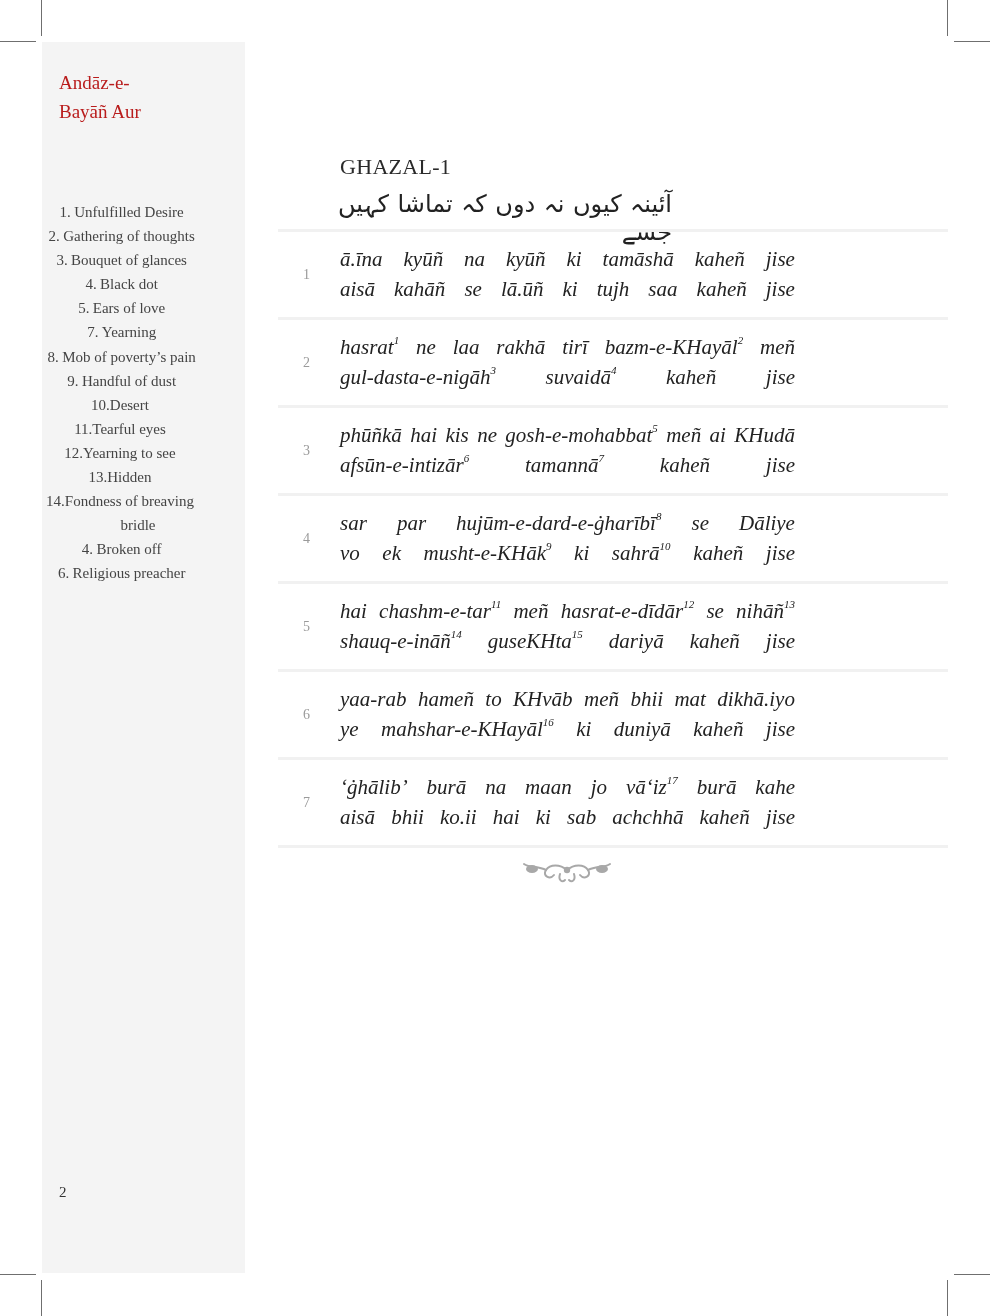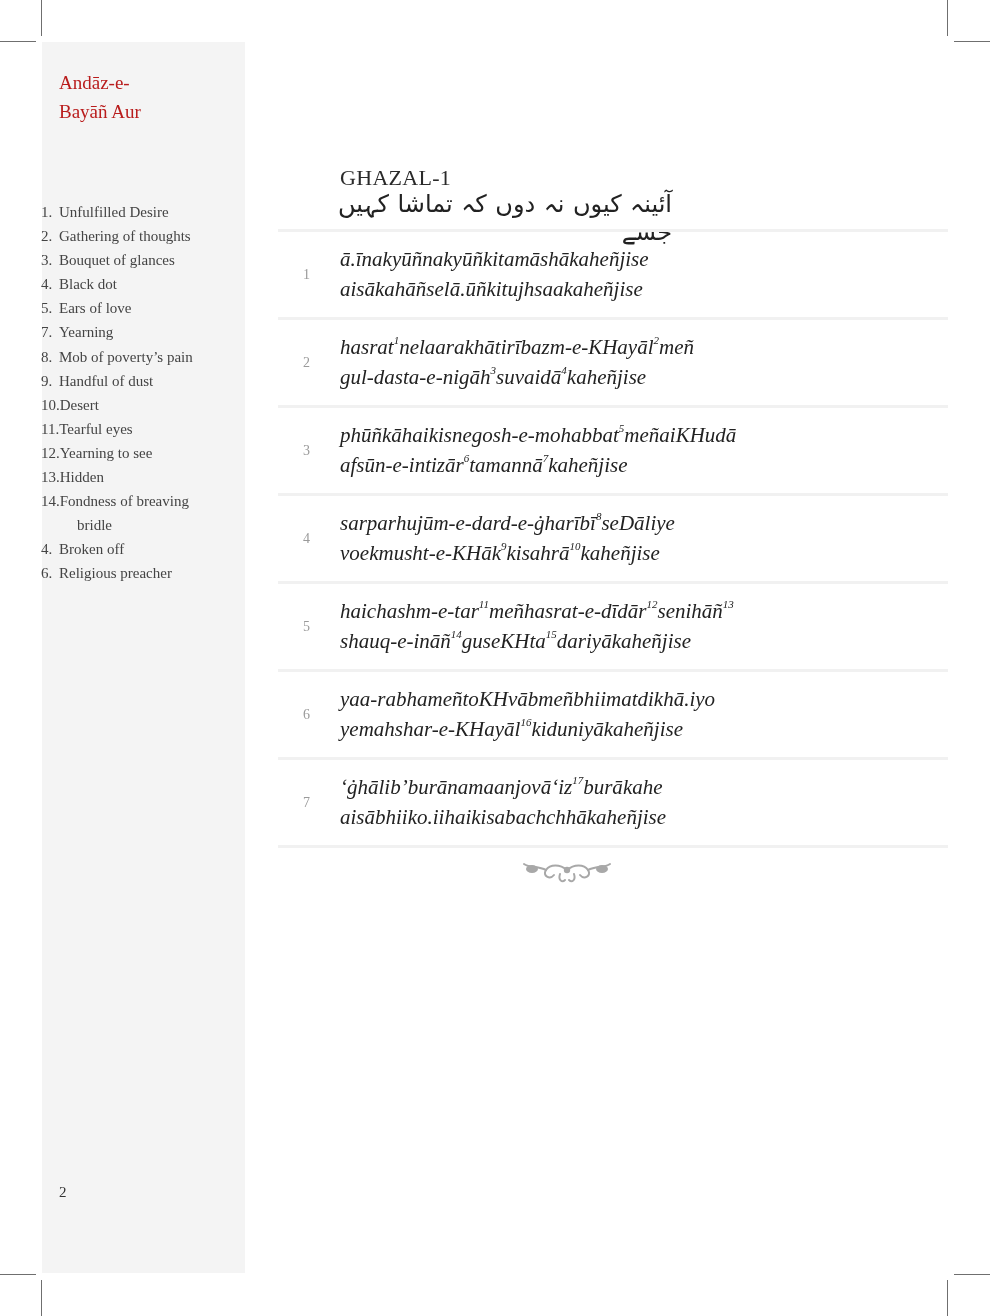--- a/index.html
+++ b/index.html
@@ -18,30 +18,30 @@
     position:absolute; left:42px; top:42px; width:203px; height:1231px;
     background:#f4f4f4;
   }
   .book-title {
     position:absolute; left:59px; top:68px; width:130px;
     font-size:19px; line-height:29px; color:#b91c1c;
   }
   .glossary {
     position:absolute; left:59px; top:200px; width:140px;
     list-style:none; margin:0; padding:0;
-    font-size:15px; line-height:24.1px; color:#444;
+    font-size:15px; line-height:24.1px; color:#444;text-align:center;
   }
   .glossary li { padding-left:18px; text-indent:-18px; }
   .glossary .num { display:inline-block; }
   .page-number {
     position:absolute; left:59px; top:1184px; font-size:15px; color:#333;
   }
 
   .ghazal-title {
-    position:absolute; left:340px; top:165px;
+    position:absolute; left:340px; top:154px;
     font-size:22px; letter-spacing:0.3px; color:#2a2a2a;
   }
   .urdu-line {
     position:absolute; left:338px; top:190px; width:334px;
     direction:rtl; text-align:justify; text-align-last:justify;
     font-family:"DejaVu Sans",sans-serif; font-size:24px; color:#222;
   }
 
   .couplets { position:absolute; left:278px; top:229px; width:670px; }
   .rule { height:3px; background:#f1f1f1; }
@@ -52,21 +52,21 @@
     position:absolute; left:25px; top:0; height:85px;
     display:flex; align-items:center;
     font-size:14px; color:#9a9a9a;
   }
   .couplet .lines {
     position:absolute; left:62px; top:13px; width:455px;
     font-style:italic; font-size:21px; line-height:29.5px; color:#222;
   }
   .couplet .line {
     text-align:justify; text-align-last:justify; white-space:nowrap;
-    display:flex; justify-content:flex-start;
+    display:flex; justify-content:space-between;
   }
   .couplet .line sup { font-size:11px; vertical-align:top; line-height:1; position:relative; top:2px; }
 
   .ornament {
     position:absolute; left:520px; top:860px; width:94px; height:26px;
   }
 </style>
 </head>
 <body>
 

